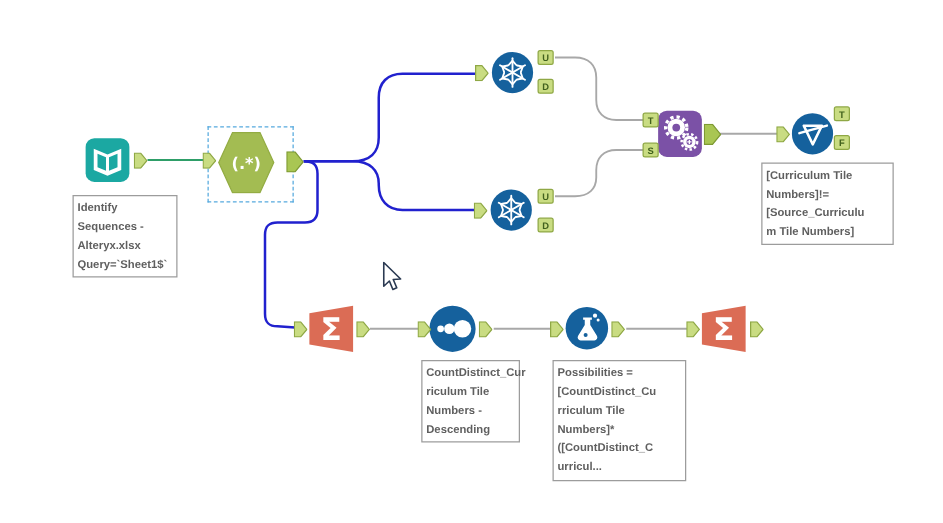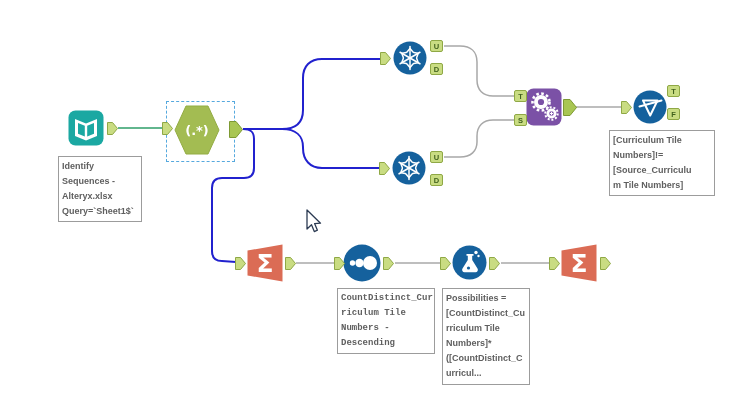--- a/index.html
+++ b/index.html
@@ -257,26 +257,26 @@
   <div class="annotation" style="left:58px;top:156px;width:84px;min-height:63px;">Identify
 Sequences -
 Alteryx.xlsx
 Query=`Sheet1$`</div>
 
   <div class="annotation" style="left:609px;top:130px;width:106px;min-height:62px;">[Curriculum Tile
 Numbers]!=
 [Source_Curriculu
 m Tile Numbers]</div>
 
-  <div class="annotation" style="left:337px;top:288px;width:98px;min-height:66px;font-family:Liberation Mono, monospace;">CountDistinct_Cur
+  <div class="annotation" style="left:337px;top:288px;width:79px;min-height:66px;">CountDistinct_Cur
 riculum Tile
 Numbers -
 Descending</div>
 
-  <div class="annotation" style="left:442px;top:288px;width:88px;min-height:97px;">Possibilities =
+  <div class="annotation" style="left:442px;top:288px;width:107px;min-height:97px;">Possibilities =
 [CountDistinct_Cu
 rriculum Tile
 Numbers]*
 ([CountDistinct_C
 urricul...</div>
 
   <div id="cursor" style="left:306px;top:209px;">
     <svg width="20" height="26" viewBox="0 0 20 26">
       <path d="M1 1 L1 20 L5.5 15.8 L8.3 22.6 L11.4 21.2 L8.6 14.6 L14.5 14.2 Z" fill="#FFFFFF" stroke="#2B3A52" stroke-width="1.3" stroke-linejoin="round"></path>
     </svg>

